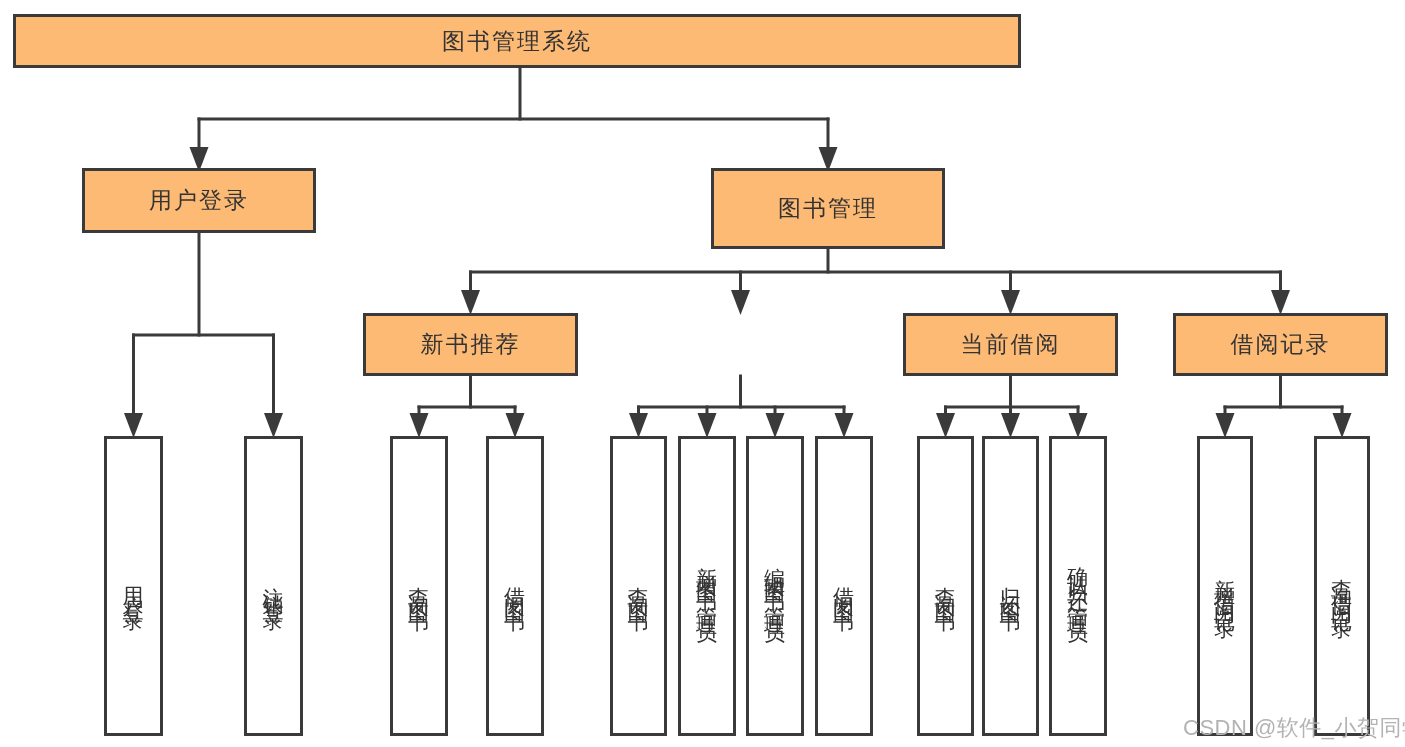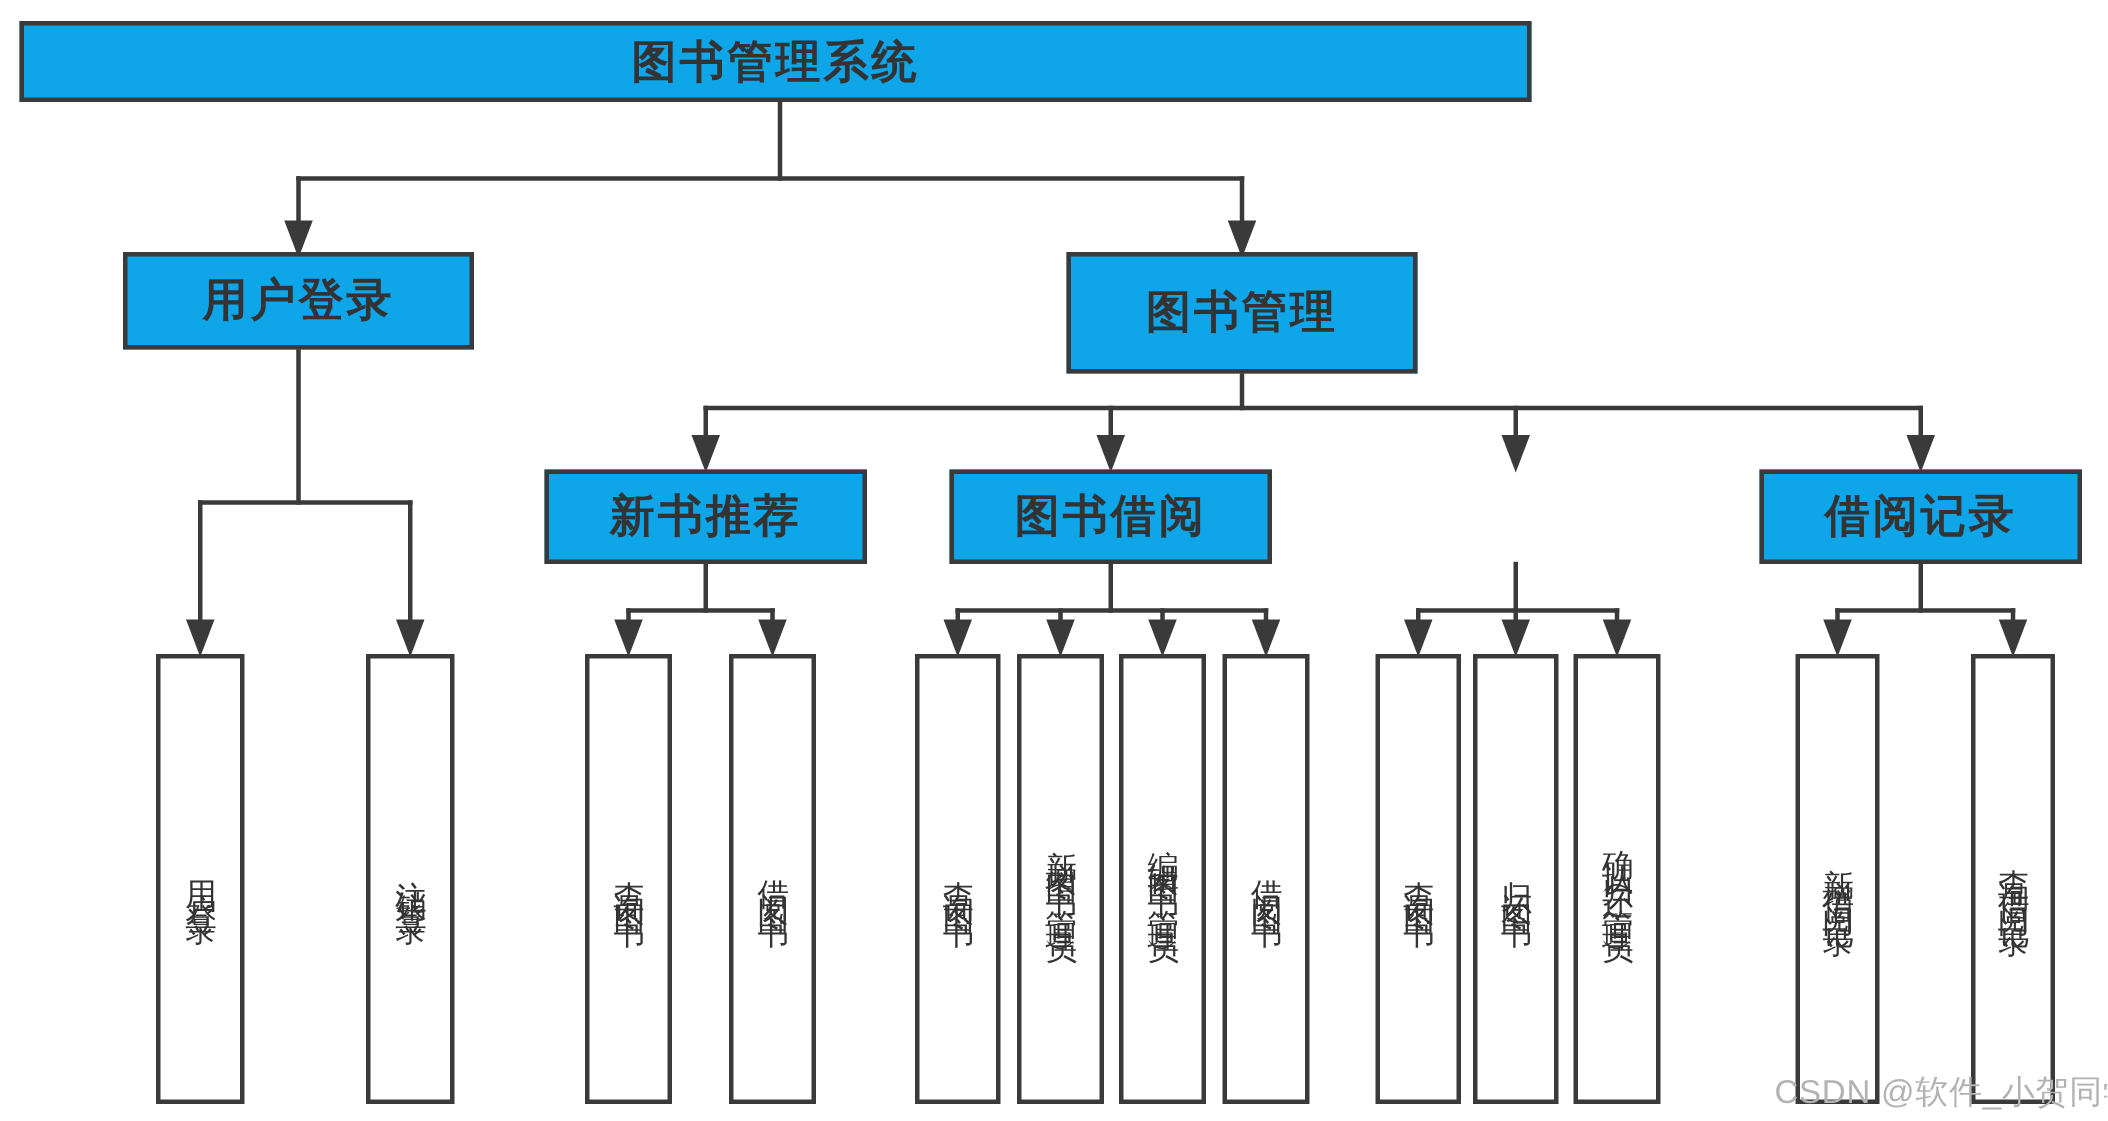--- a/index.html
+++ b/index.html
@@ -8,26 +8,25 @@
     width:1405px;height:747px;
     background:var(--background,#fff);
     font-family:"Liberation Sans", sans-serif;
     overflow:hidden;
   }
   #connectors{position:absolute;left:0;top:0;color:var(--line,#3a3a3a);}
   .hbox{
     position:absolute;
     box-sizing:border-box;
     border:3px solid var(--line,#3a3a3a);
-    background:#0ea5e9;
+    background:#fdba74;
     display:flex;align-items:center;justify-content:center;
-    font-size:30px;letter-spacing:2px;
+    font-size:23px;letter-spacing:2px;
     color:var(--text,#333);
     white-space:nowrap;
-    font-weight:bold;
   }
   .leaf{
     position:absolute;
     box-sizing:border-box;
     height:300px;
     border:3px solid var(--line,#3a3a3a);
     background:#fff;
     display:flex;align-items:center;justify-content:center;
   }
   .vtext{
@@ -118,21 +117,21 @@
       <polygon points="1332.5,413 1351.5,413 1342,438"></polygon>
     </g>
   </svg>
 
   <div class="hbox" style="left:13px;top:14px;width:1008px;height:54px;">图书管理系统</div>
 
   <div class="hbox" style="left:82px;top:168px;width:234px;height:65px;">用户登录</div>
   <div class="hbox" style="left:711px;top:168px;width:234px;height:81px;">图书管理</div>
 
   <div class="hbox" style="left:363px;top:313px;width:215px;height:63px;">新书推荐</div>
-  <div class="hbox" style="left:633px;top:313px;width:215px;height:63px;">图书借阅</div>
+  <div class="hbox" style="left:903px;top:313px;width:215px;height:63px;">当前借阅</div>
   <div class="hbox" style="left:1173px;top:313px;width:215px;height:63px;">借阅记录</div>
 
   <div class="leaf" style="left:104px;top:436px;width:59px;">
     <span class="vtext">用户登录</span>
   </div>
   <div class="leaf" style="left:244px;top:436px;width:59px;">
     <span class="vtext">注销登录</span>
   </div>
 
   <div class="leaf" style="left:390px;top:436px;width:58px;">

